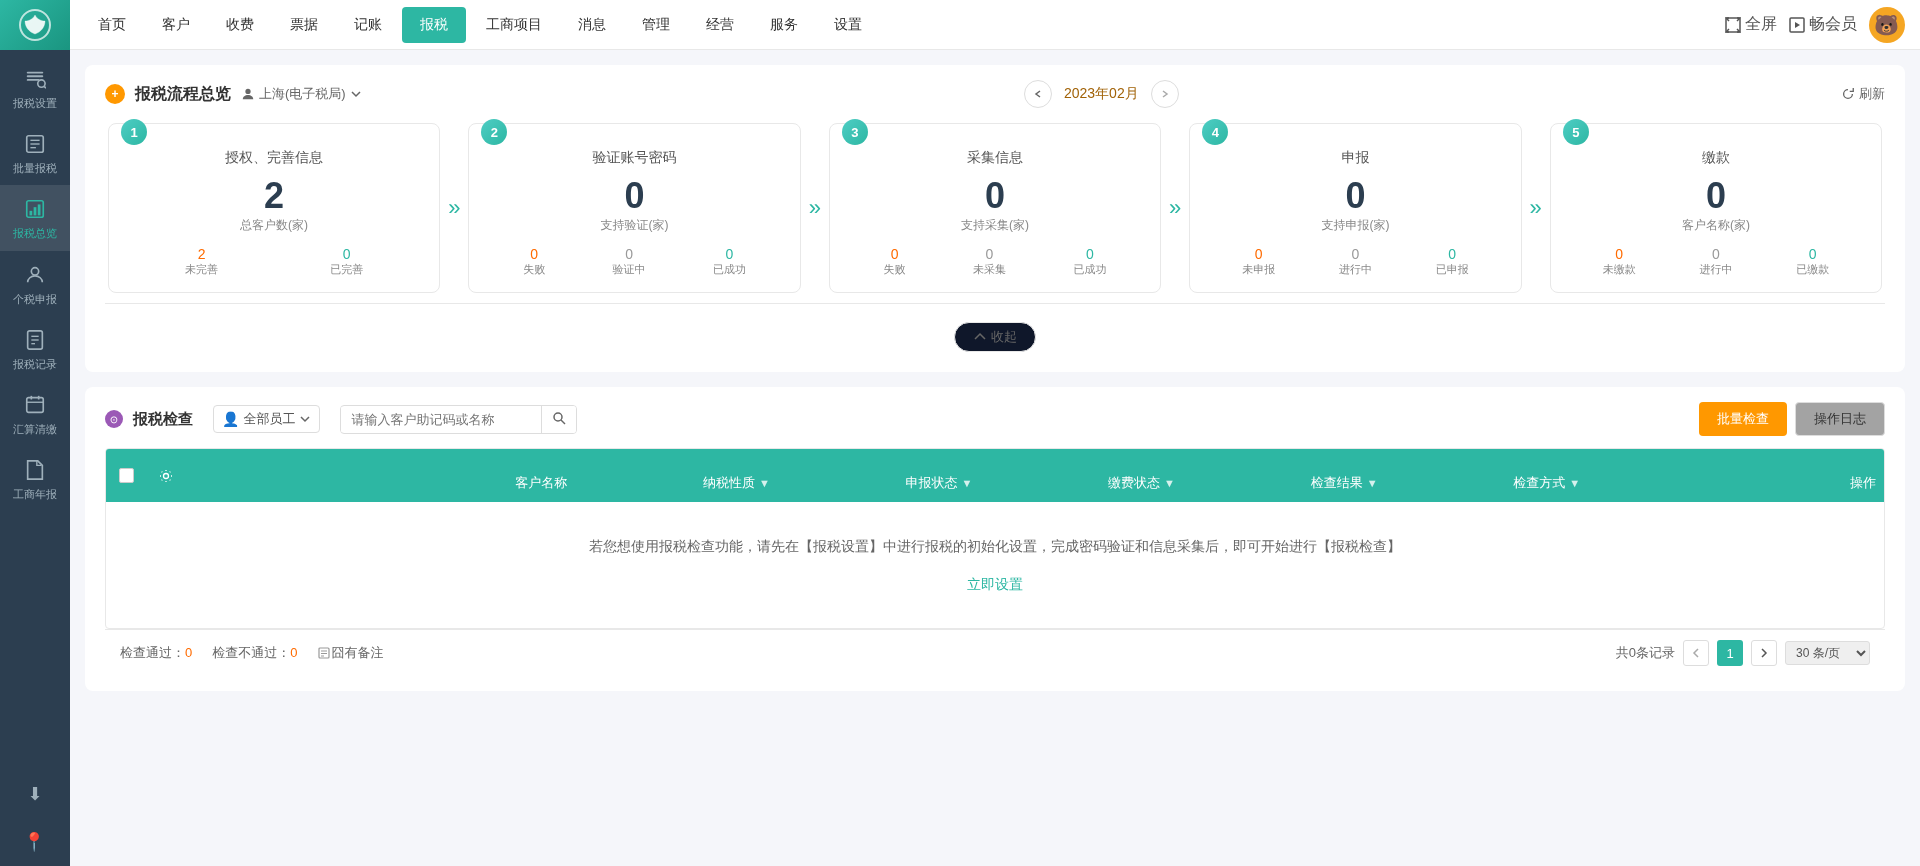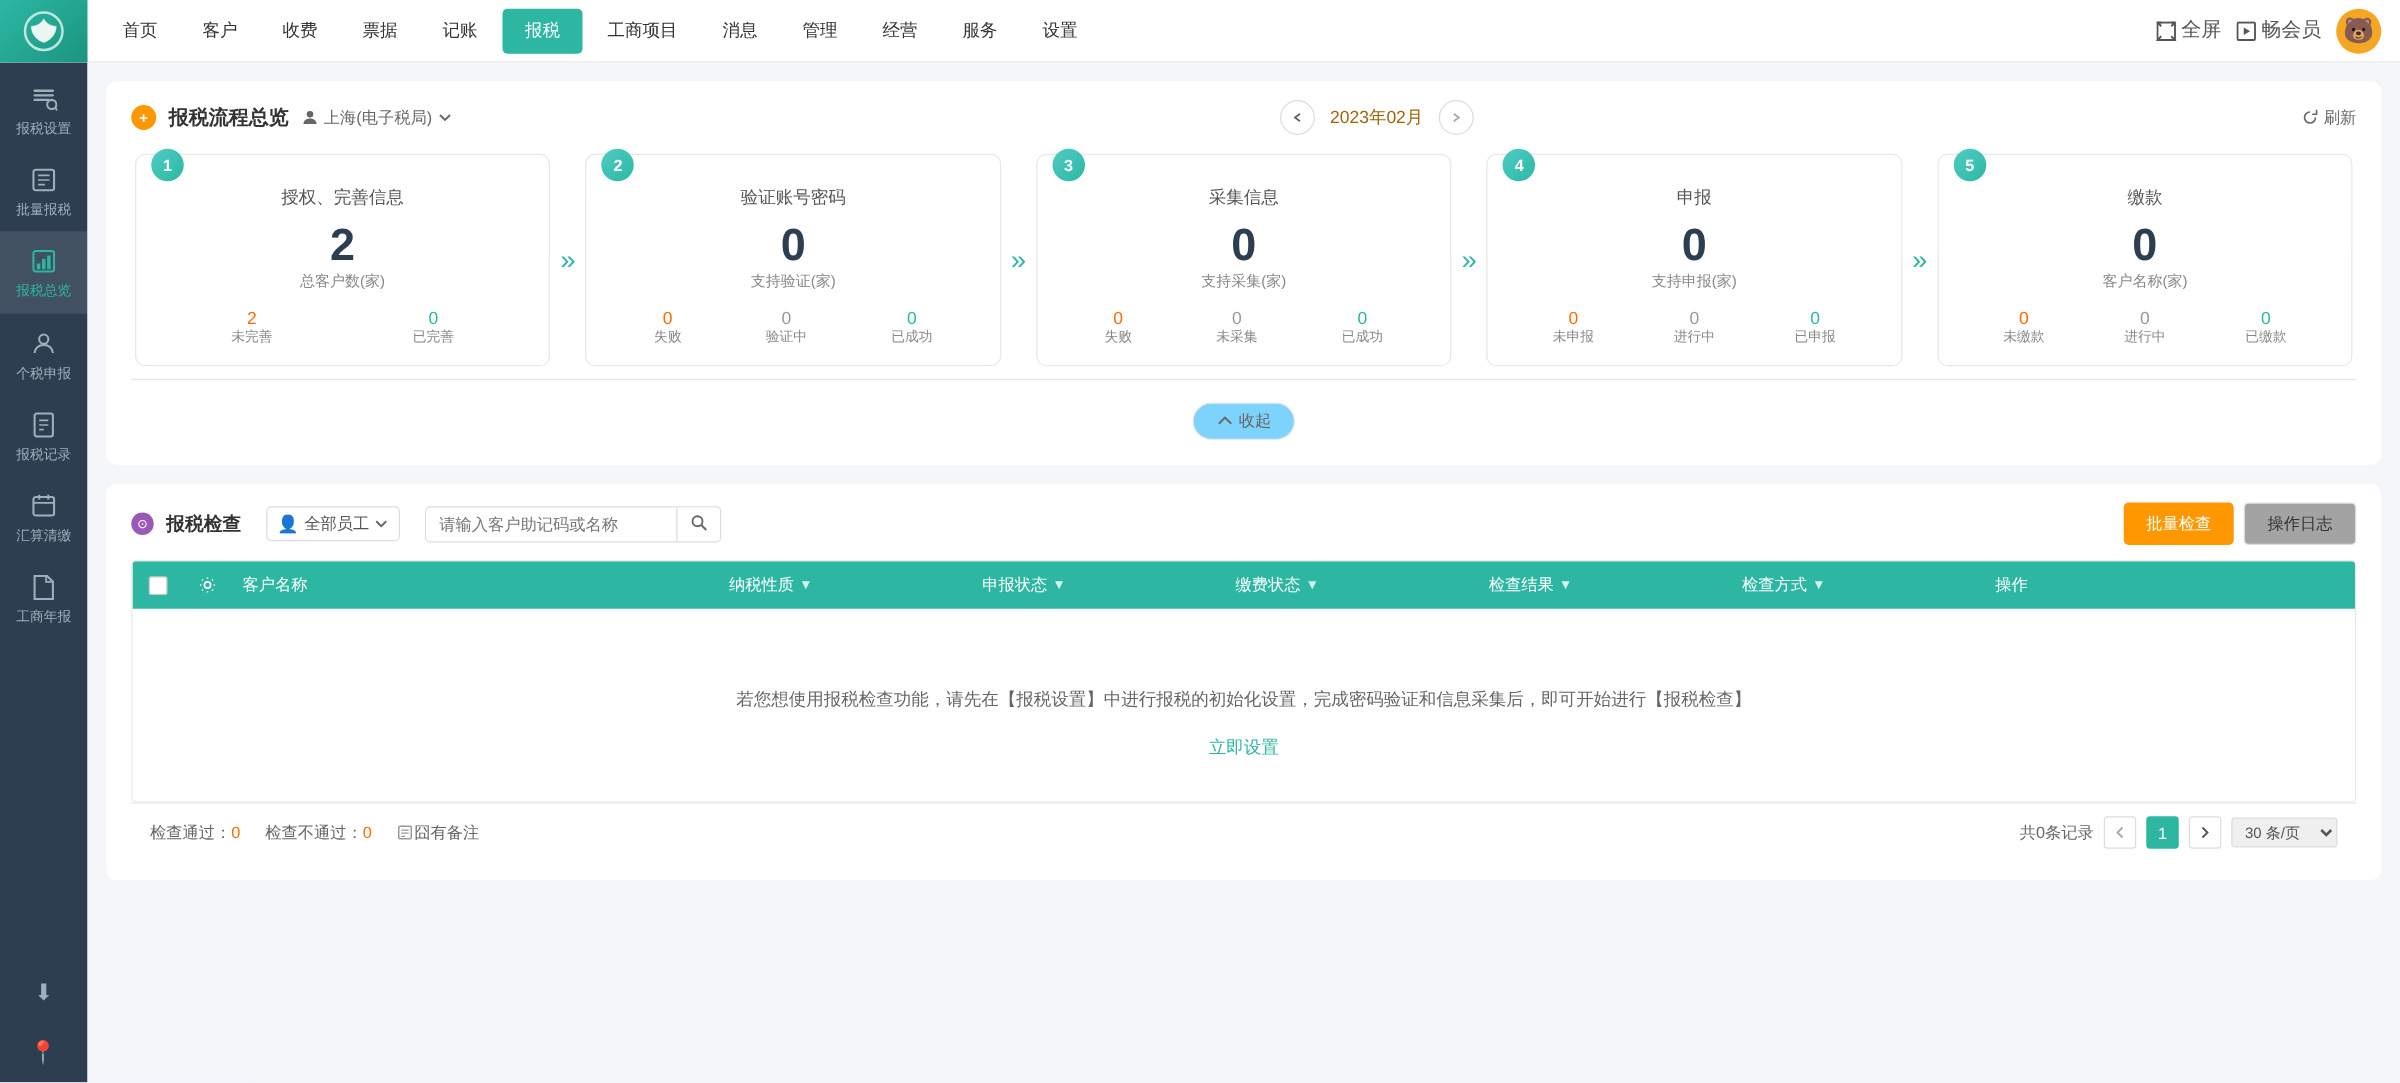--- a/index.html
+++ b/index.html
@@ -52,45 +52,45 @@
     .step-desc { text-align: center; color: #888; font-size: 12px; margin-bottom: 12px; }
     .step-stats { display: flex; justify-content: space-around; align-items: center; }
     .step-stat { text-align: center; }
     .step-stat-val { color: #ff6b00; font-size: 14px; font-weight: 500; }
     .step-stat-val.green { color: #2db7a3; }
     .step-stat-val.gray { color: #999; }
     .step-stat-label { color: #888; font-size: 11px; }
     .step-arrow { display: flex; align-items: center; justify-content: center; padding: 0 5px; color: #2db7a3; font-size: 22px; align-self: center; }
 
     .collapse-row { display: flex; justify-content: center; padding: 8px 0 5px; }
-    .collapse-btn { display: flex; align-items: center; gap: 4px; border: 1px solid #e8e8e8; border-radius: 20px; padding: 5px 18px; background: #7dd3fc; cursor: pointer; color: #666; font-size: 13px; }
+    .collapse-btn { display: flex; align-items: center; gap: 4px; border: 1px solid #e8e8e8; border-radius: 20px; padding: 5px 18px; background: #0f172a; cursor: pointer; color: #666; font-size: 13px; }
 
     
     .check-card { background: #fff; border-radius: 8px; padding: 15px 20px; }
     .check-header { display: flex; align-items: center; gap: 10px; margin-bottom: 12px; }
     .check-title { font-size: 15px; font-weight: bold; color: #333; display: flex; align-items: center; gap: 6px; }
     .check-title-icon { width: 18px; height: 18px; background: #9b59b6; border-radius: 50%; display: flex; align-items: center; justify-content: center; color: #fff; font-size: 10px; }
     .staff-filter { display: flex; align-items: center; border: 1px solid #ddd; border-radius: 4px; padding: 4px 8px; gap: 4px; cursor: pointer; color: #555; font-size: 13px; background: #fff; }
     .staff-filter-icon { font-size: 14px; color: #ff9800; }
     .search-box { display: flex; align-items: center; border: 1px solid #ddd; border-radius: 4px; overflow: hidden; }
     .search-input { border: none; outline: none; padding: 5px 10px; font-size: 13px; width: 200px; color: #4c1d95; }
     .search-btn { background: #fff; border: none; border-left: 1px solid #ddd; padding: 5px 10px; cursor: pointer; color: #666; }
     .header-right { margin-left: auto; display: flex; gap: 8px; }
     .btn-orange { background: #ff9800; color: #fff; border: none; border-radius: 4px; padding: 7px 18px; cursor: pointer; font-size: 13px; }
     .btn-outline { background: #a3a3a3; color: #333; border: 1px solid #ddd; border-radius: 4px; padding: 7px 18px; cursor: pointer; font-size: 13px; }
 
     
     .table-wrapper { border: 1px solid #e8e8e8; border-radius: 4px; overflow: hidden; }
     .table-header { display: flex; background: #2db7a3; color: #fff; }
     .th-check { width: 40px; display: flex; align-items: center; justify-content: center; padding: 10px 0; }
     .th-gear { width: 40px; display: flex; align-items: center; justify-content: center; padding: 10px 0; }
-    .th-cell { flex: 1; padding: 10px 8px; text-align: center; font-size: 13px; display: flex; align-items: center; justify-content: flex-start; gap: 4px; white-space: nowrap; }
+    .th-cell { flex: 1; padding: 10px 8px; text-align: center; font-size: 13px; display: flex; align-items: center; justify-content: flex-end; gap: 4px; white-space: nowrap; margin-top: 15px; }
     .th-name { flex: 2; }
     .th-filter { font-size: 11px; color: rgba(255,255,255,0.8); cursor: pointer; }
-    .table-body { min-height: 100px; display: flex; align-items: center; justify-content: center; margin-top: 28px; }
+    .table-body { min-height: 100px; display: flex; align-items: center; justify-content: center; }
     .empty-msg { text-align: center; padding: 30px 20px; color: #666; font-size: 14px; line-height: 2; }
     .setup-link { color: #2db7a3; cursor: pointer; text-decoration: none; }
 
     .table-footer { display: flex; align-items: center; padding: 10px 15px; border-top: 1px solid #e8e8e8; background: #fff; }
     .footer-stats { display: flex; gap: 20px; color: #666; font-size: 13px; }
     .footer-stat-link { color: #ff6b00; cursor: pointer; }
     .footer-note { color: #666; font-size: 13px; display: flex; align-items: center; gap: 0; }
     .pagination { margin-left: auto; display: flex; align-items: center; gap: 8px; font-size: 13px; color: #666; }
     .page-btn { width: 26px; height: 26px; display: flex; align-items: center; justify-content: center; border: 1px solid #ddd; border-radius: 3px; cursor: pointer; background: #fff; color: #555; }
     .page-num { width: 26px; height: 26px; display: flex; align-items: center; justify-content: center; background: #2db7a3; color: #fff; border-radius: 3px; font-size: 13px; }

